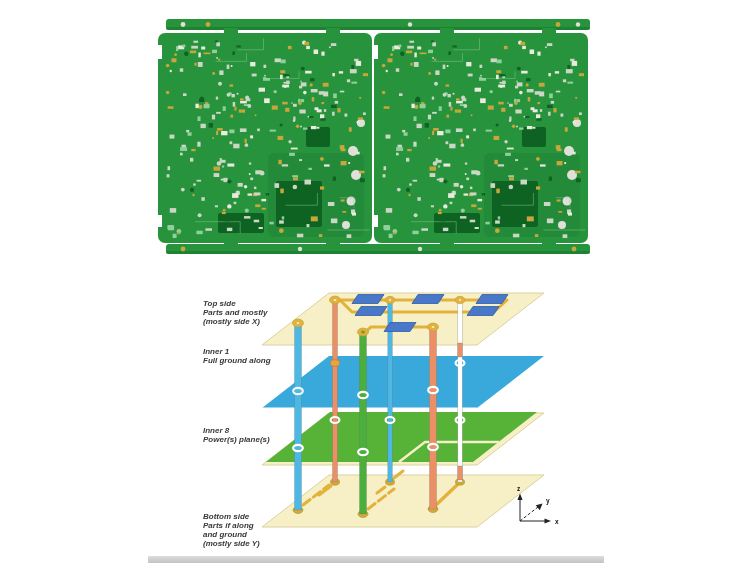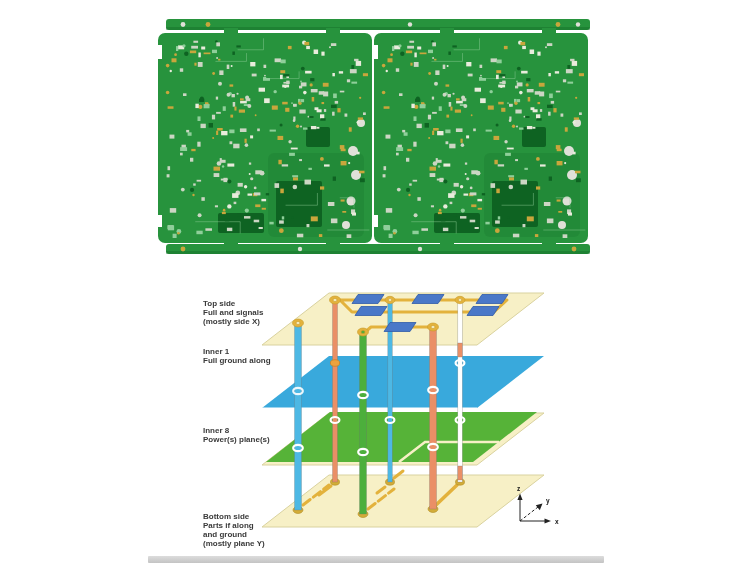--- a/index.html
+++ b/index.html
@@ -6,20 +6,21 @@
   body{
     width:750px;height:563px;position:relative;background:#ffffff;
     font-family:"Liberation Sans",sans-serif;overflow:hidden;
   }
   #photo-wrap{position:absolute;left:150px;top:5px;width:450px;height:252px;}
   #diagram-wrap{position:absolute;left:0;top:0;width:750px;height:563px;}
   .layer-label{
     position:absolute;left:203px;width:110px;
     font-size:8px;font-weight:bold;color:var(--label-color,#3a3a3a);
     line-height:9px;
+    font-style:italic;
   }
   .layer-label div{white-space:nowrap;}
   svg text.axis-t{
     font-family:"Liberation Sans",sans-serif;font-size:6.5px;font-weight:bold;fill:#111;
   }
   #bottom-strip{
     position:absolute;left:148px;top:556px;width:456px;height:7px;
     background:linear-gradient(#d6d6d6,#b9b9b9);opacity:.85;border-radius:1px;
   }
 </style>
@@ -632,36 +633,36 @@
         <rect x="35.4" y="7.7" width="4.7" height="2.1" fill="#ccd6c4"></rect>
         <circle cx="202.16615627659485" cy="64.84568174928427" r="1.1" fill="#c9a63c"></circle>
         <circle cx="20.47931480081752" cy="200.24644517432898" r="1.3" fill="#c9a63c"></circle>
         <circle cx="136.84563002130017" cy="154.04149836860597" r="2.3" fill="#ccd6c4"></circle>
       </g>
   </svg>
 </div>
 
 <div class="layer-label" style="top:299px">
   <div>Top side</div>
-  <div>Full and signals</div>
+  <div>Parts and mostly</div>
   <div>(mostly side X)</div>
 </div>
 <div class="layer-label" style="top:347px">
   <div>Inner 1</div>
   <div>Full ground along</div>
 </div>
 <div class="layer-label" style="top:426px">
   <div>Inner 8</div>
   <div>Power(s) plane(s)</div>
 </div>
 <div class="layer-label" style="top:512px">
   <div>Bottom side</div>
   <div>Parts if along</div>
   <div>and ground</div>
-  <div>(mostly plane Y)</div>
+  <div>(mostly side Y)</div>
 </div>
 
 <div id="diagram-wrap">
 <svg width="750" height="563" viewBox="0 0 750 563">
 
   <g>
     <path d="M262,345 H477 L544,293 H329 Z" style="fill:var(--plane-cream);stroke:var(--plane-cream-edge);stroke-width:1"></path>
   </g>
   <g>
     <path d="M262,408 H477 L544,356 H329 Z" style="fill:var(--ground-blue)"></path>

